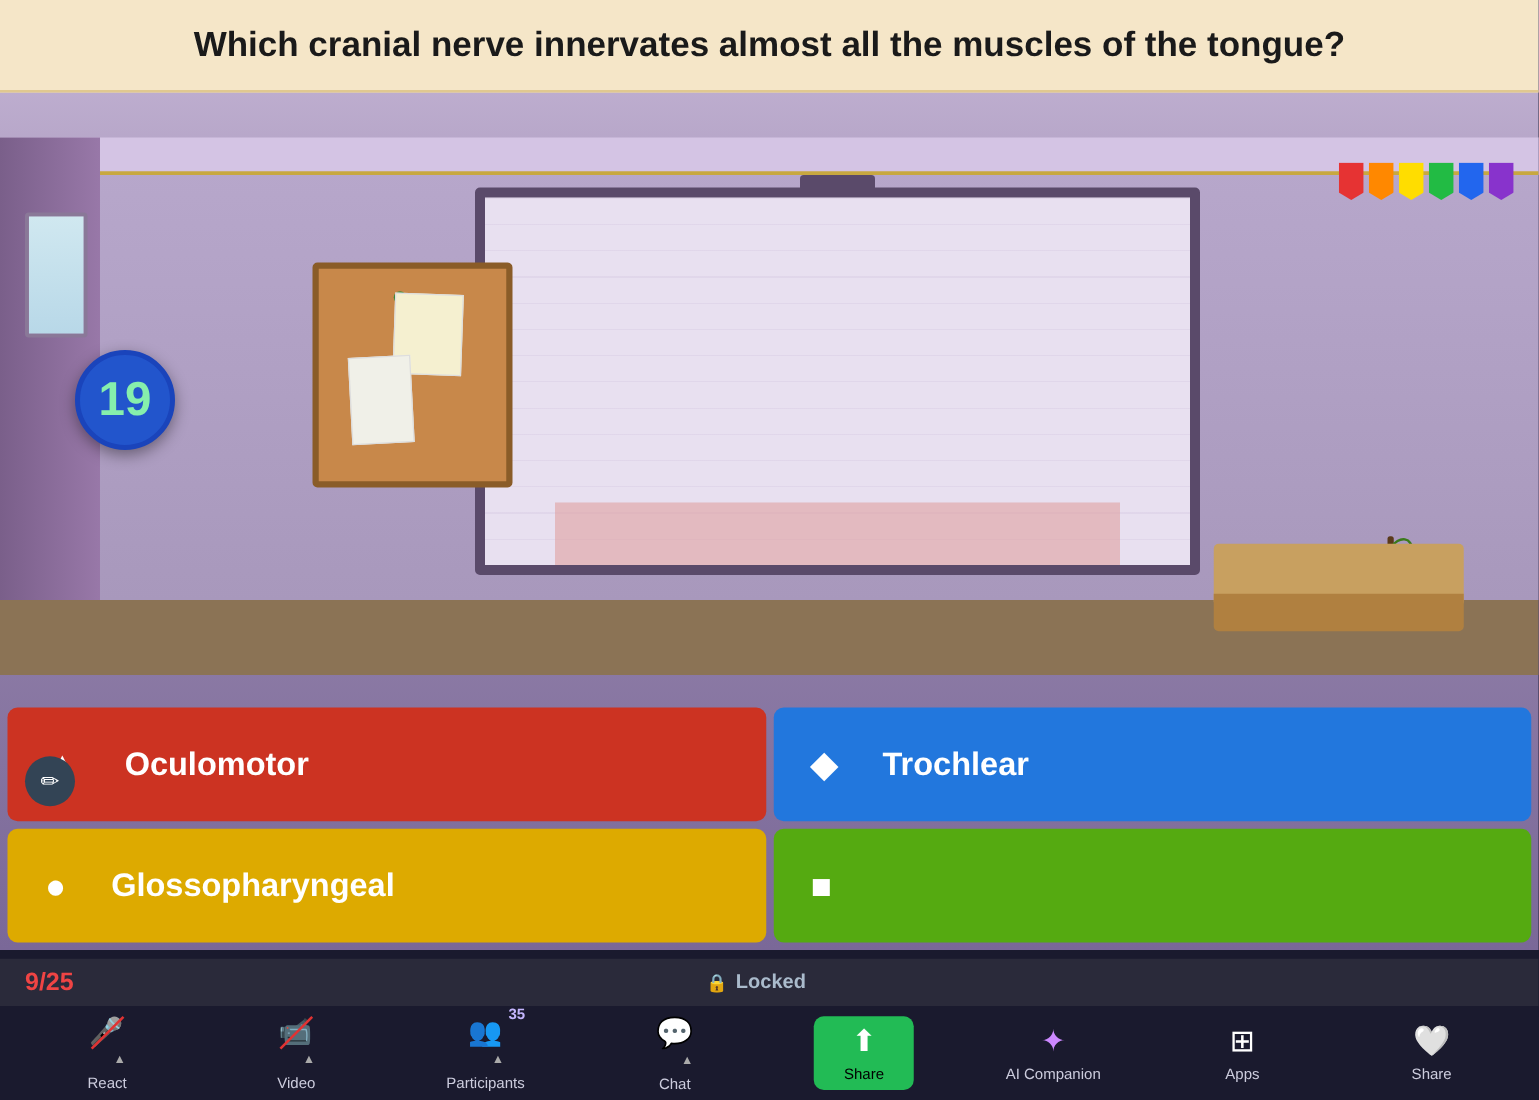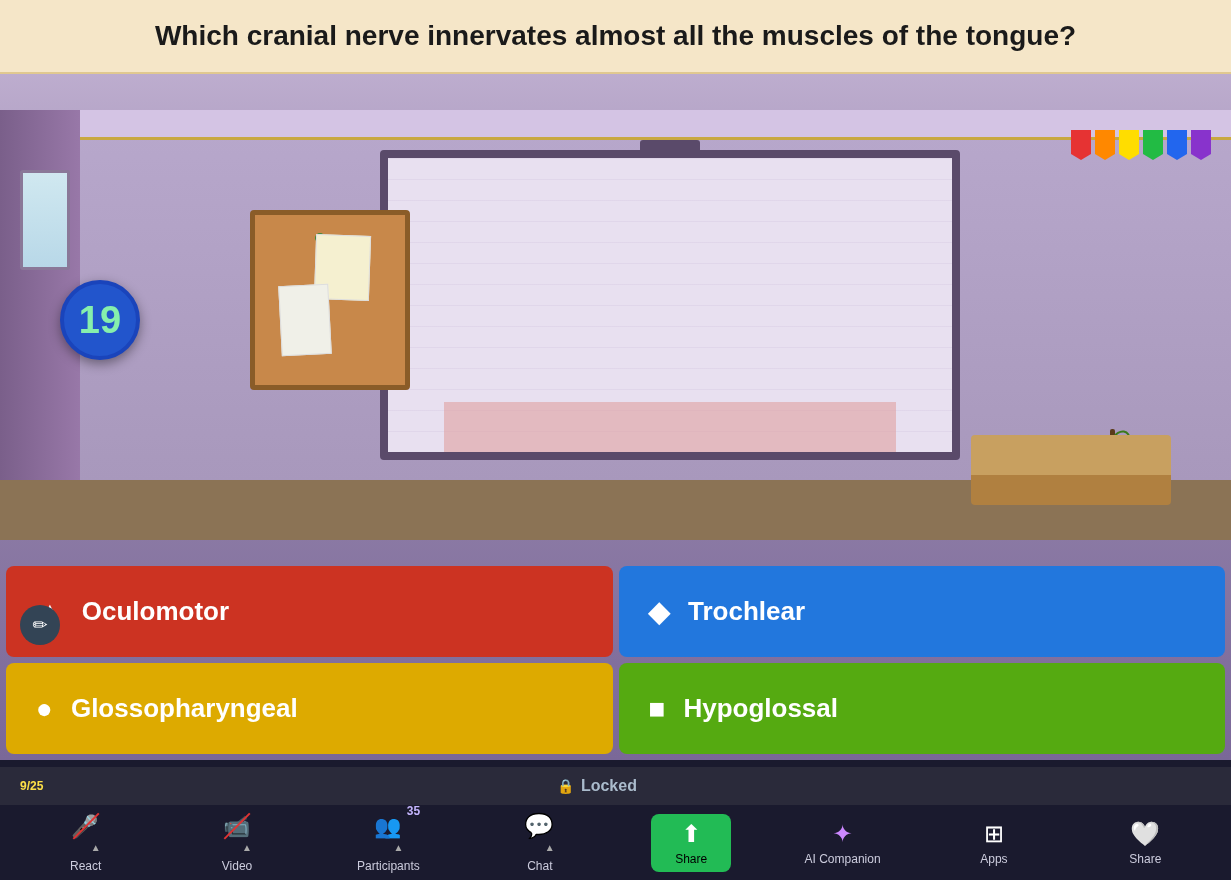--- a/index.html
+++ b/index.html
@@ -304,21 +304,21 @@
     .answer-btn {
       display: flex;
       align-items: center;
       padding: 0 30px;
       font-size: 26px;
       font-weight: 800;
       color: white;
       cursor: pointer;
       border: none;
       border-radius: 8px;
-      gap: 18px;
+      gap: 36px;
       transition: filter 0.1s;
     }
 
     .answer-btn .icon-shape {
       font-size: 28px;
       flex-shrink: 0;
     }
 
     .btn-red { background: #cc3322; }
     .btn-blue { background: #2277dd; }
@@ -334,22 +334,22 @@
       height: 38px;
       background: #2a2a3a;
       display: flex;
       align-items: center;
       justify-content: space-between;
       padding: 0 20px;
       z-index: 20;
     }
 
     .status-progress {
-      color: #fde047;
-      font-size: 12px;
+      color: #ef4444;
+      font-size: 20px;
       font-weight: 700;
     }
 
     .status-locked {
       color: #aabbcc;
       font-size: 16px;
       font-weight: 600;
       display: flex;
       align-items: center;
       gap: 6px;
@@ -525,21 +525,20 @@
     <button class="answer-btn btn-blue">
       <span class="icon-shape">◆</span>
       <span>Trochlear</span>
     </button>
     <button class="answer-btn btn-yellow">
       <span class="icon-shape">●</span>
       <span>Glossopharyngeal</span>
     </button>
     <button class="answer-btn btn-green">
       <span class="icon-shape">■</span>
-      <span>Hypoglossal</span>
     </button>
   </div>
 
   <div class="pencil-btn">
     <span style="color:white;font-size:18px;">✏</span>
   </div>
 
 </div>
 
 <div id="status-bar">

